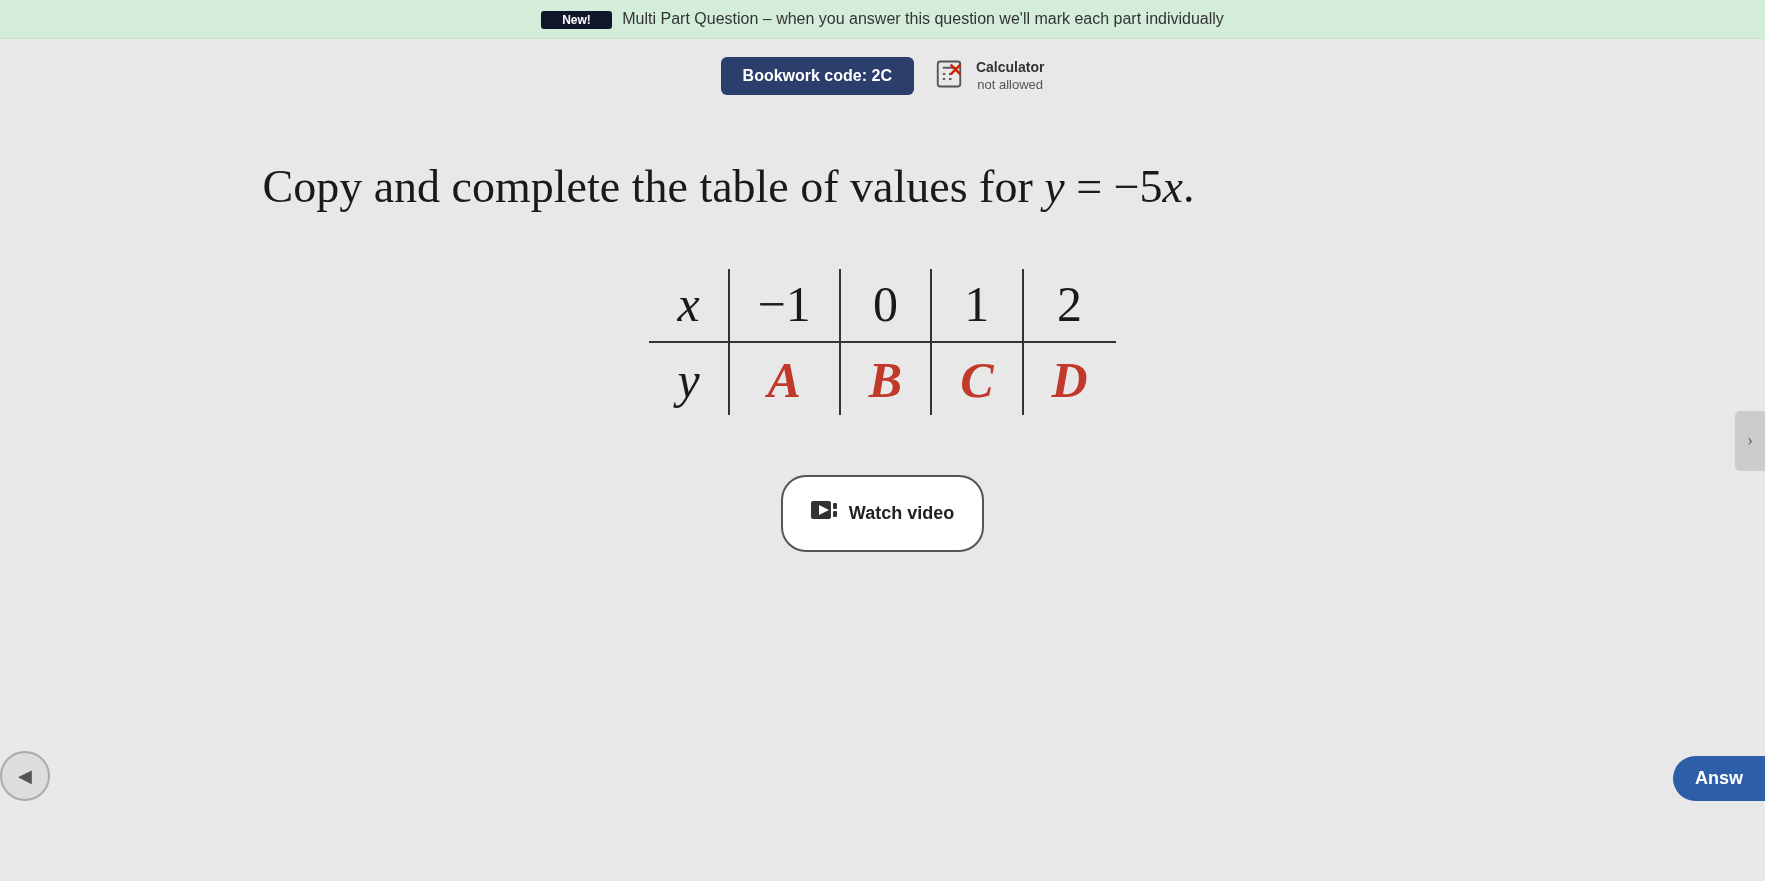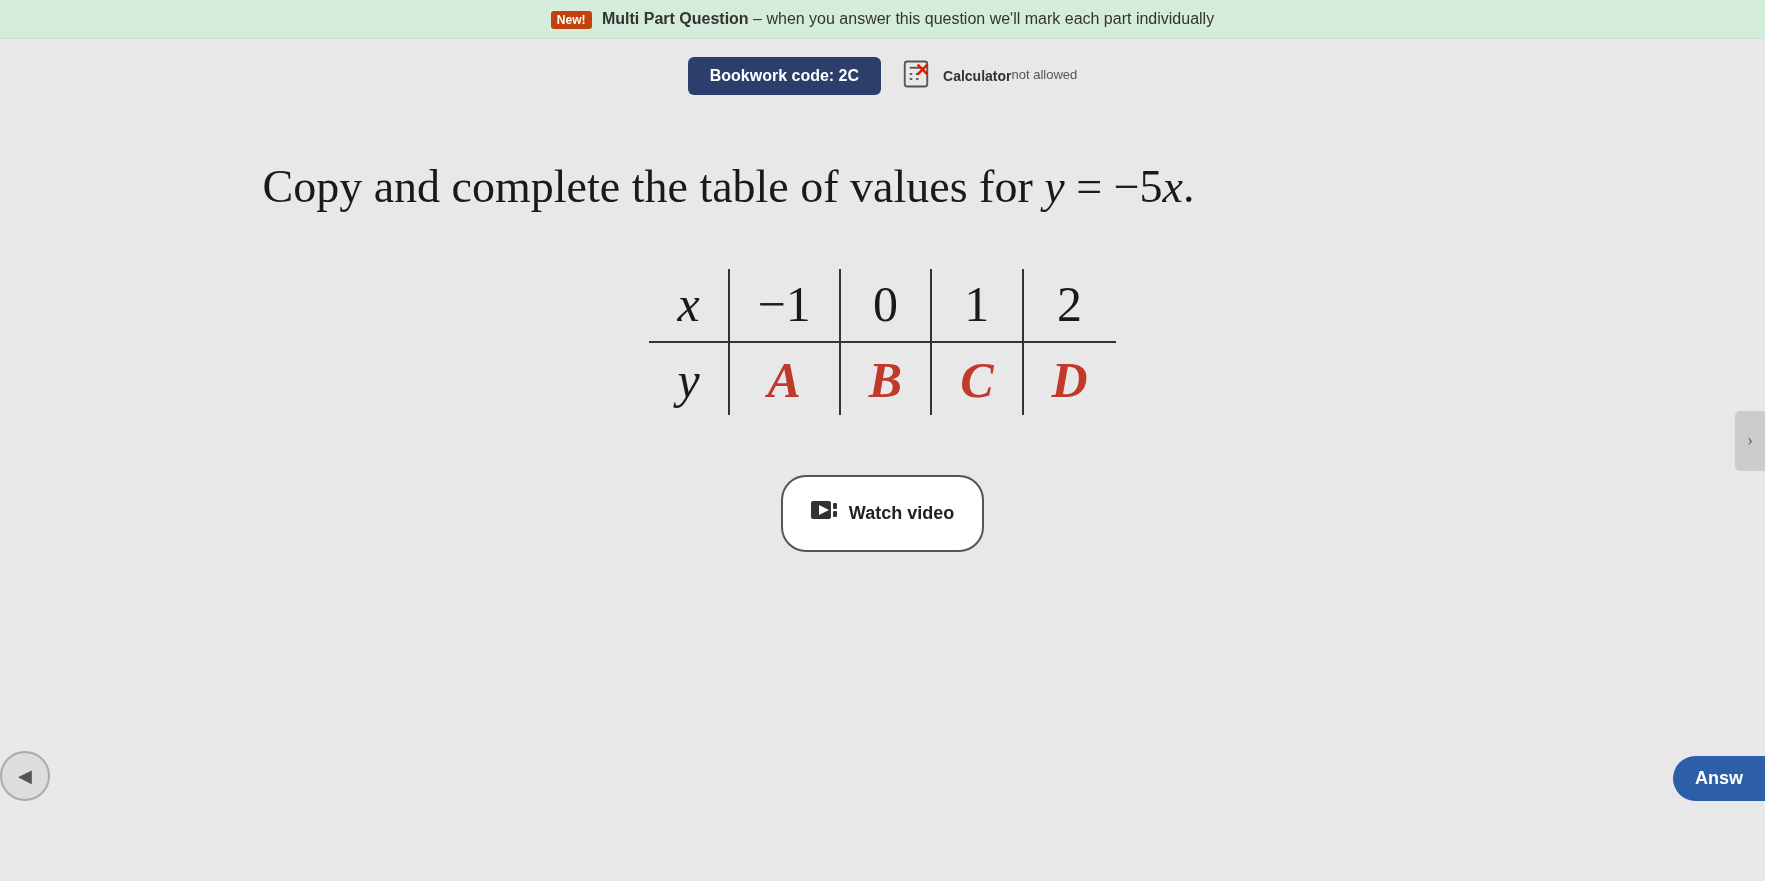--- a/index.html
+++ b/index.html
@@ -33,31 +33,31 @@
       background-color: #d4edda;
       padding: 10px 20px;
       text-align: center;
       font-family: Arial, sans-serif;
       font-size: 16px;
       color: #333;
       border-bottom: 1px solid #c3e6cb;
     }
 
     .new-badge {
-      background-color: #c2410c;
+      background-color: #0f172a;
       color: white;
       font-size: 12px;
       font-weight: bold;
-      padding: 2px 6px;
+      padding: 2px 21px;
       border-radius: 3px;
       margin-right: 6px;
     }
 
     .banner-bold {
-      font-weight: bold;
+      font-weight: normal;
     }
 
     
     .header-row {
       display: flex;
       align-items: center;
       gap: 20px;
       margin-top: 18px;
     }
 
@@ -99,22 +99,23 @@
       top: 2px;
       left: 14px;
       color: #cc2200;
       font-size: 18px;
       font-weight: bold;
       line-height: 1;
     }
 
     .calculator-text {
       display: flex;
-      flex-direction: row;
+      flex-direction: column;
       line-height: 1.3;
+      align-items: center;
     }
 
     .calculator-label {
       font-size: 14px;
       font-weight: 600;
       color: #333;
     }
 
     .not-allowed-label {
       font-size: 13px;

